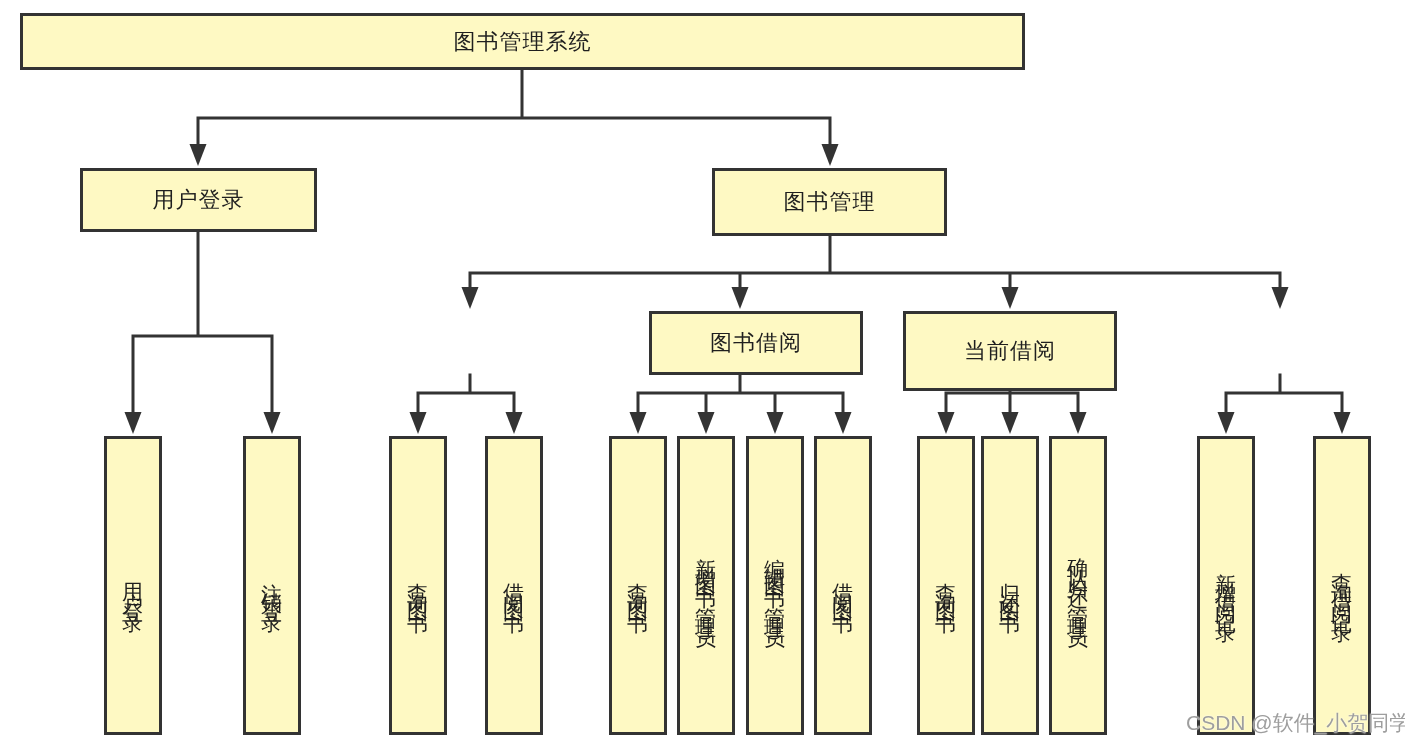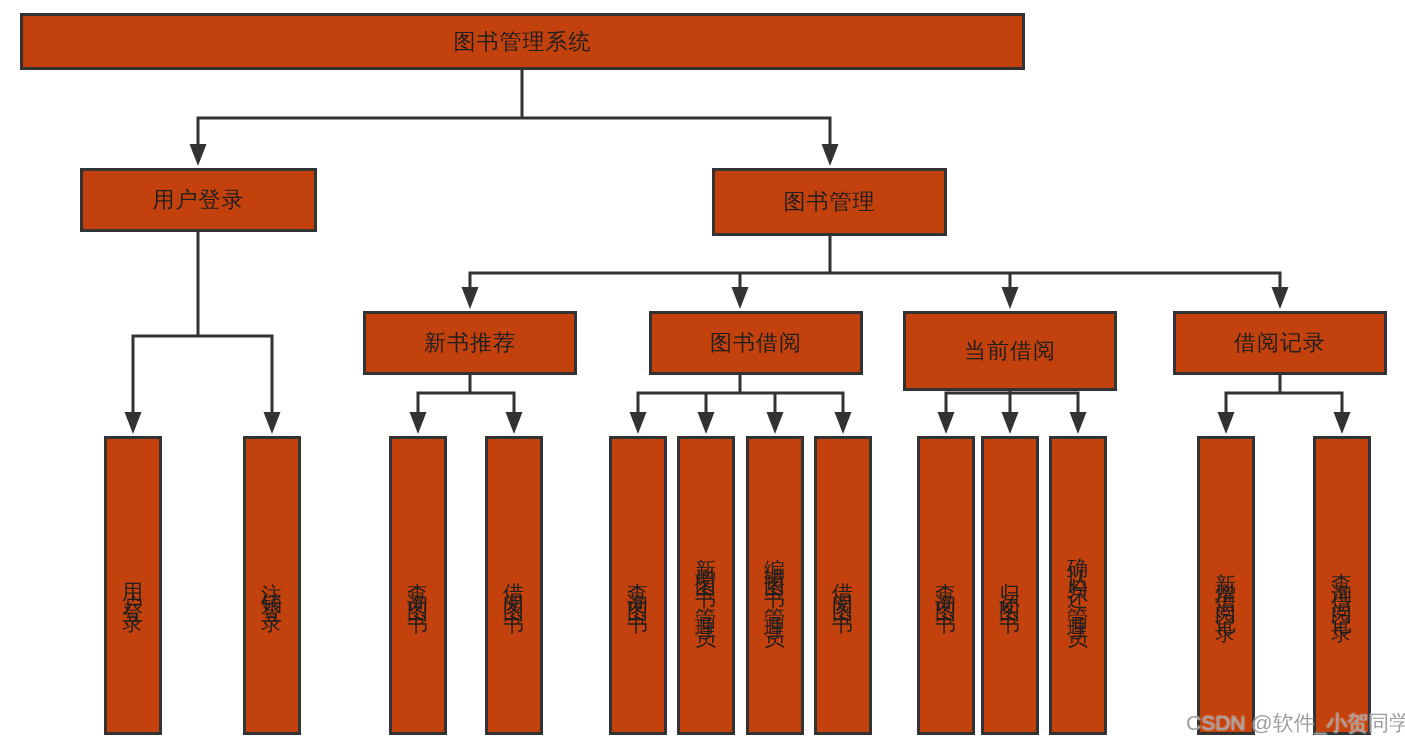--- a/index.html
+++ b/index.html
@@ -18,21 +18,21 @@
   #connectors {
     position: absolute;
     left: 0; top: 0;
     width: 1405px; height: 747px;
     pointer-events: none;
   }
   .node {
     position: absolute;
     box-sizing: border-box;
     border: 3px solid #333333;
-    background: #c2410c;
+    background: #fef9c3;
     display: flex;
     align-items: center;
     justify-content: center;
     color: #1f1f1f;
     text-align: center;
   }
   .node.h {
     font-size: 22px;
     letter-spacing: 1px;
   }
@@ -96,24 +96,22 @@
     <use href="#arrow" xlink:href="#arrow" x="1078" y="434"></use>
     <use href="#arrow" xlink:href="#arrow" x="1226" y="434"></use>
     <use href="#arrow" xlink:href="#arrow" x="1342" y="434"></use>
   </svg>
 
   <div class="node h" style="left:20px; top:13px; width:1005px; height:57px;">图书管理系统</div>
 
   <div class="node h" style="left:80px; top:168px; width:237px; height:64px;">用户登录</div>
   <div class="node h" style="left:712px; top:168px; width:235px; height:68px;">图书管理</div>
 
-  <div class="node h" style="left:363px; top:311px; width:214px; height:64px;">新书推荐</div>
   <div class="node h" style="left:633px; top:311px; width:214px; height:64px;margin-left:16px;">图书借阅</div>
   <div class="node h" style="left:903px; top:311px; width:214px; height:80px;">当前借阅</div>
-  <div class="node h" style="left:1173px; top:311px; width:214px; height:64px;">借阅记录</div>
 
   <div class="node leaf" style="left:104px;">
     <span class="vtext">用户登录</span>
   </div>
   <div class="node leaf" style="left:243px;">
     <span class="vtext">注销登录</span>
   </div>
 
   <div class="node leaf" style="left:389px;">
     <span class="vtext">查询图书</span>

